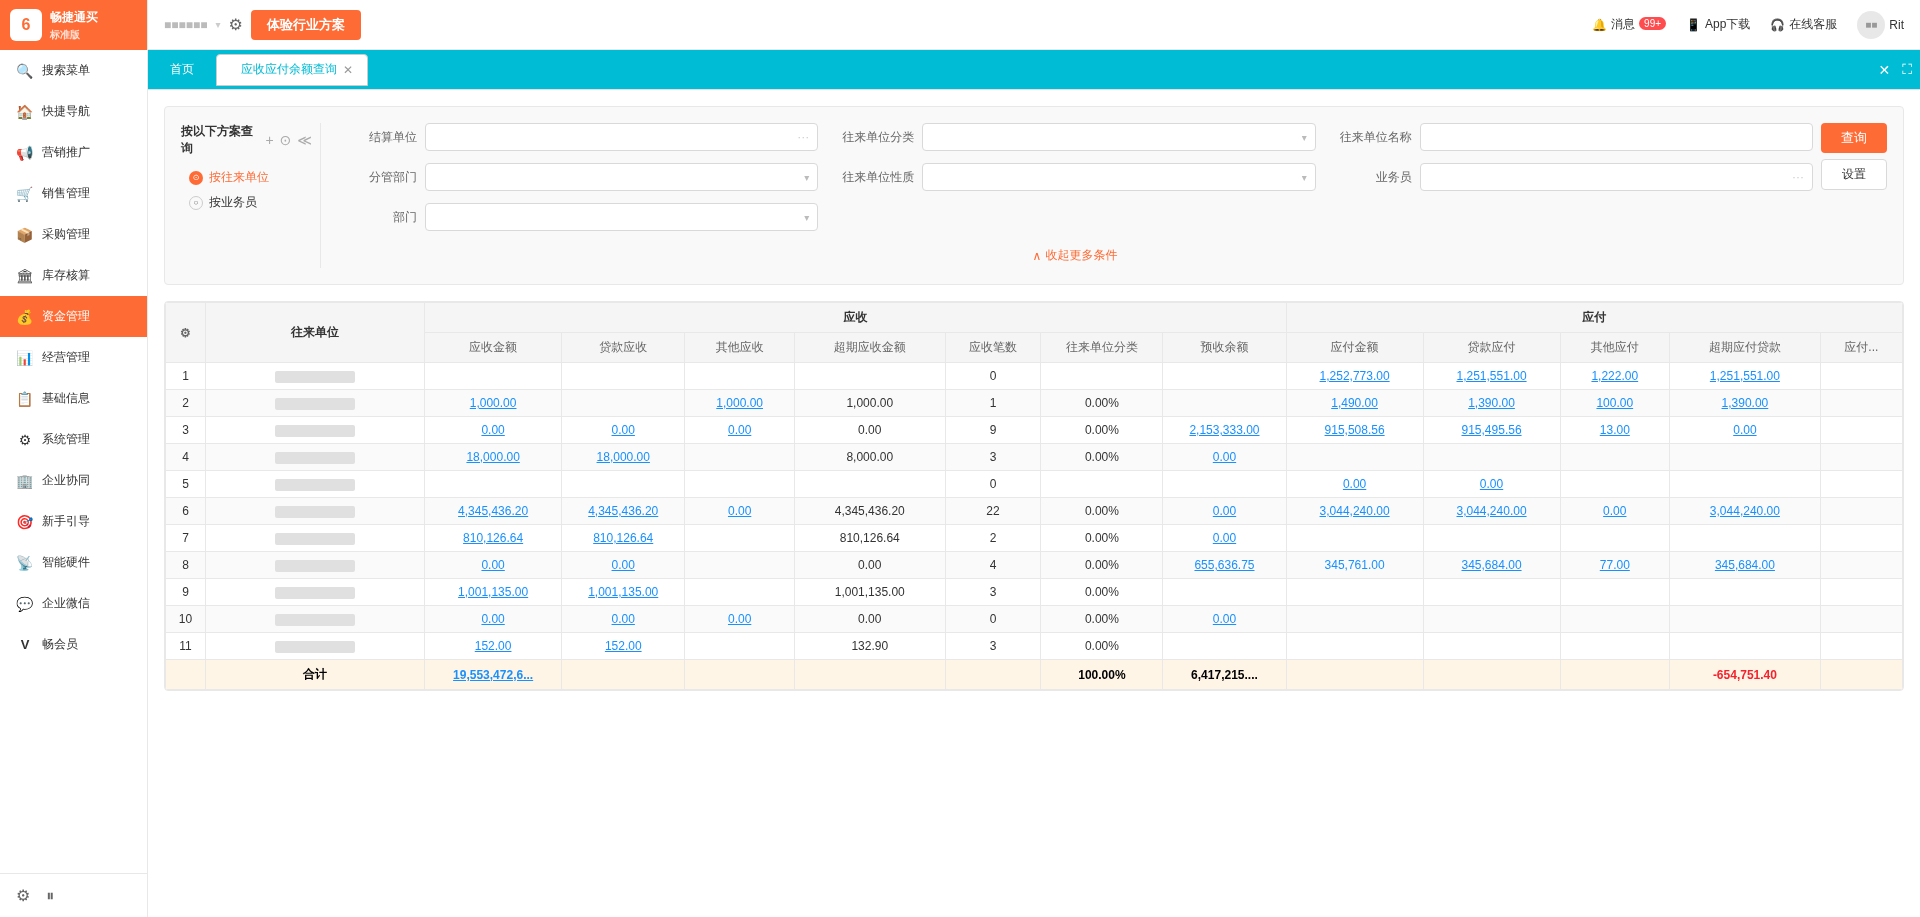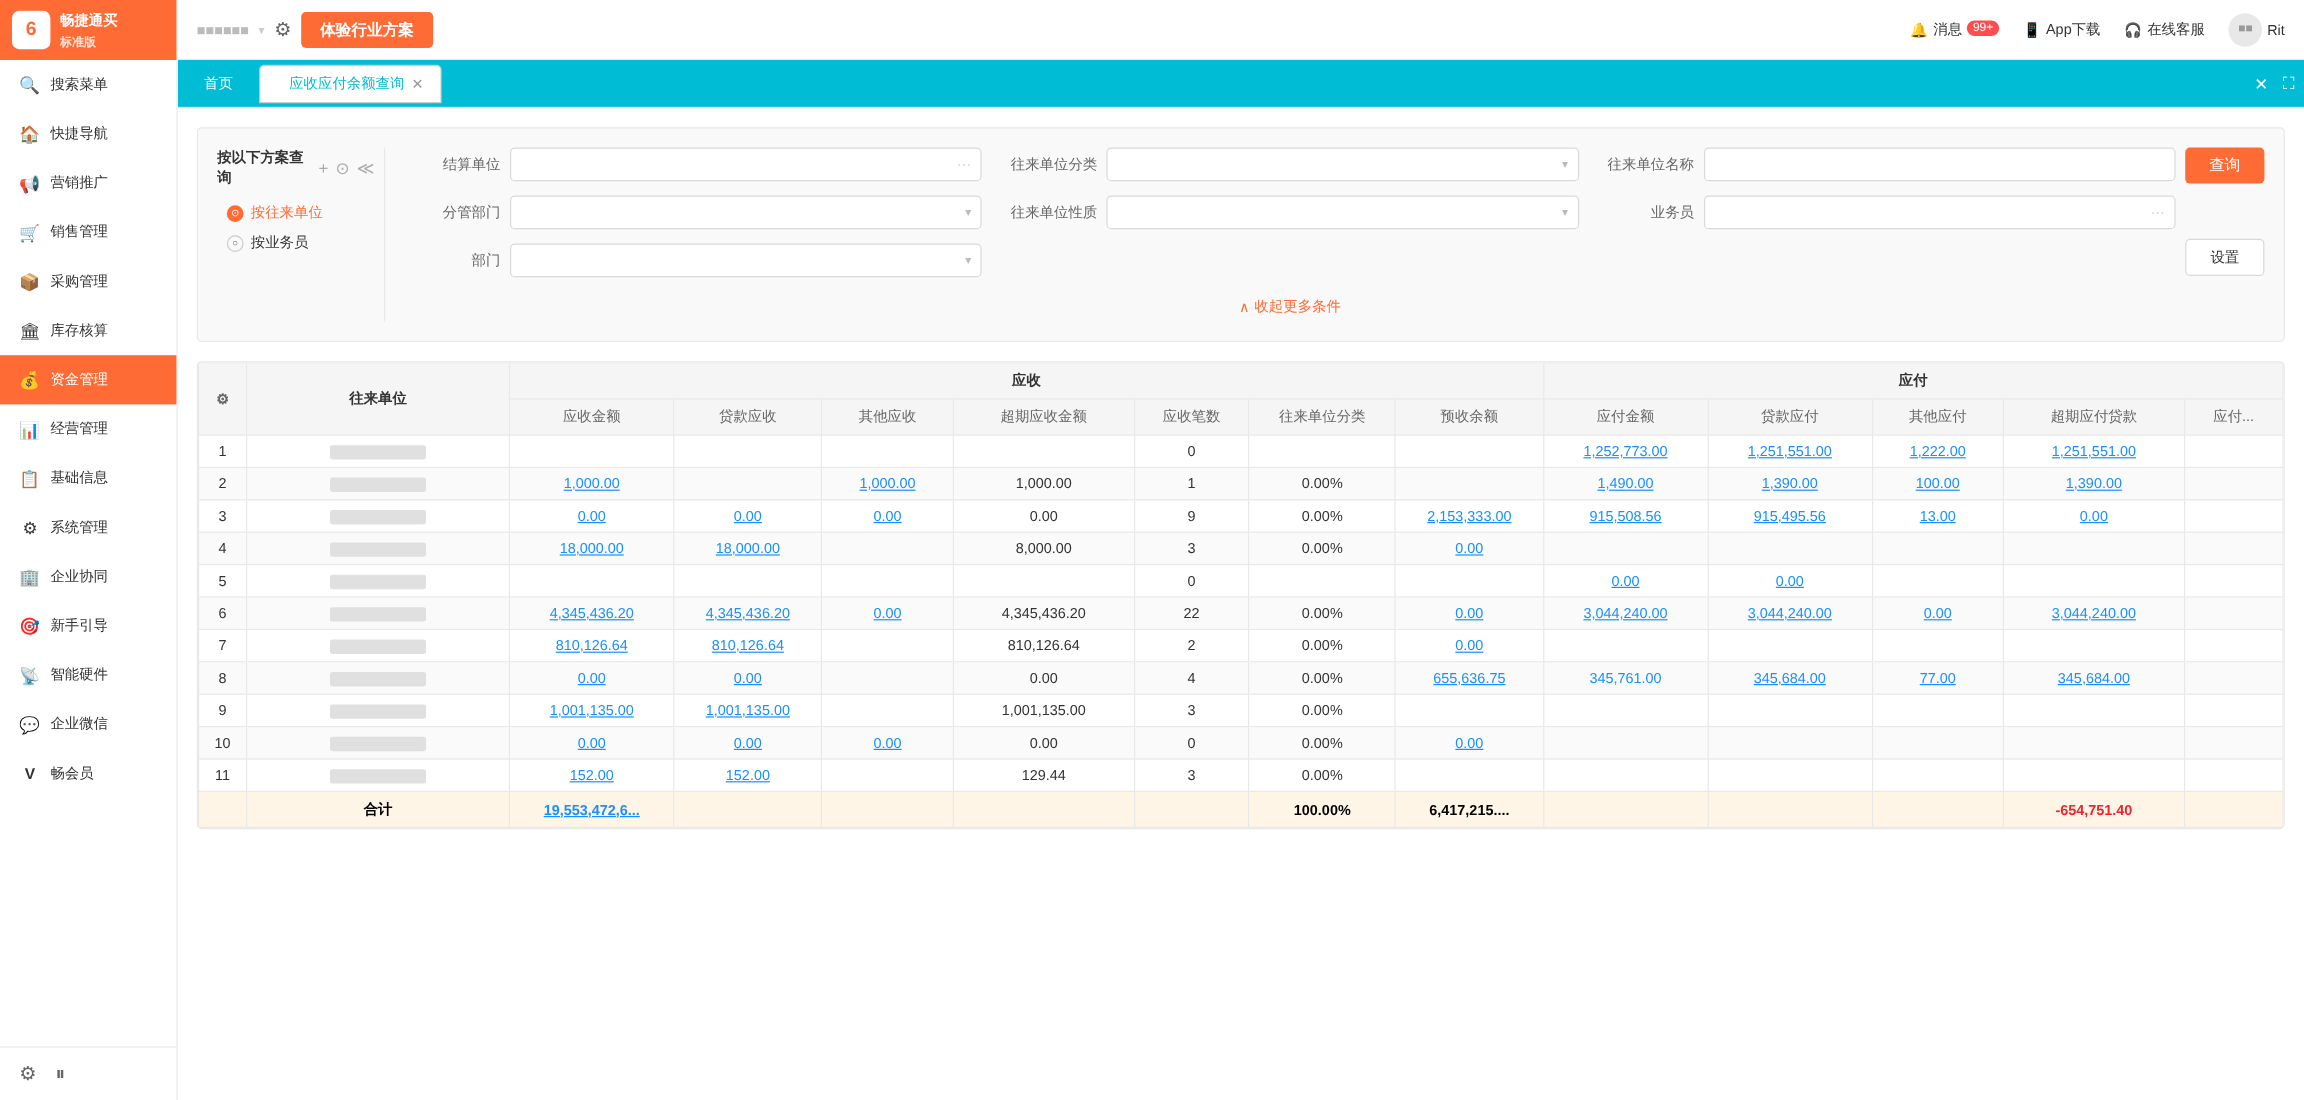--- a/index.html
+++ b/index.html
@@ -115,21 +115,21 @@
     .right-filters { flex: 1; padding-left: 16px; }
 
     
     .query-btn-area { display: flex; flex-direction: column; gap: 6px; padding: 0 0 0 8px; }
     .query-btn {
       background: #ff6b35; color: #fff; border: none; border-radius: 4px;
       padding: 6px 20px; cursor: pointer; font-size: 13px;
     }
     .settings-btn {
       background: #fff; color: #333; border: 1px solid #d9d9d9; border-radius: 4px;
-      padding: 6px 16px; cursor: pointer; font-size: 12px; margin-top: 40px;
+      padding: 6px 16px; cursor: pointer; font-size: 12px;
     }
 
     
     .data-table-container {
       border: 1px solid #e8e8e8; border-radius: 4px; overflow: auto;
       background: #fff;
     }
     .data-table { width: 100%; border-collapse: collapse; }
     .data-table th, .data-table td {
       border: 1px solid #e8e8e8; text-align: center;
@@ -552,21 +552,21 @@
               <td></td>
               <td></td>
               <td></td>
             </tr>
             <tr>
               <td>11</td>
               <td><span style="display: inline-block; background: rgb(224, 224, 224); width: 80px; height: 12px; border-radius: 2px; vertical-align: middle;"></span></td>
               <td style="color: rgb(24, 144, 255); text-decoration: underline; cursor: pointer;">152.00</td>
               <td style="color: rgb(24, 144, 255); text-decoration: underline; cursor: pointer;">152.00</td>
               <td></td>
-              <td>129.44</td>
+              <td>132.90</td>
               <td>3</td>
               <td>0.00%</td>
               <td></td>
               <td></td>
               <td></td>
               <td></td>
               <td></td>
               <td></td>
             </tr>
           </tbody>

